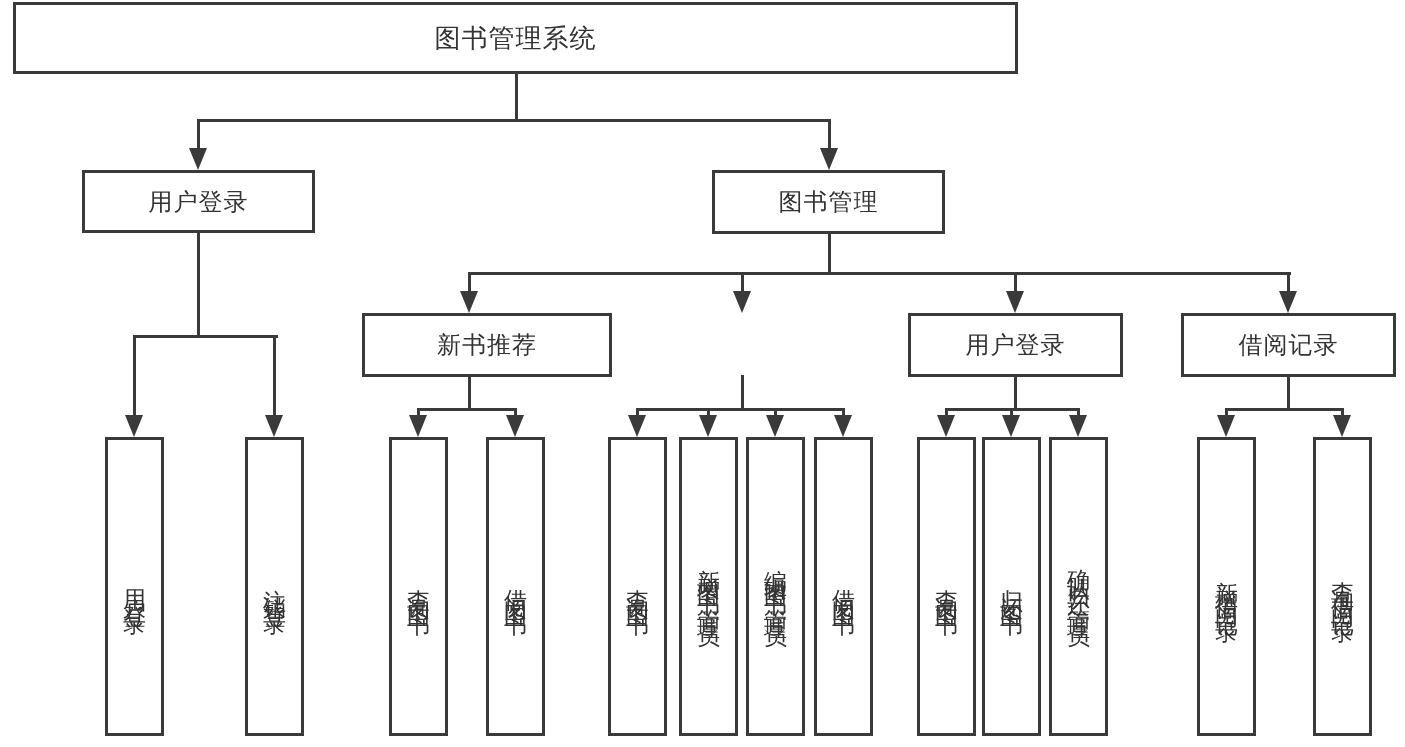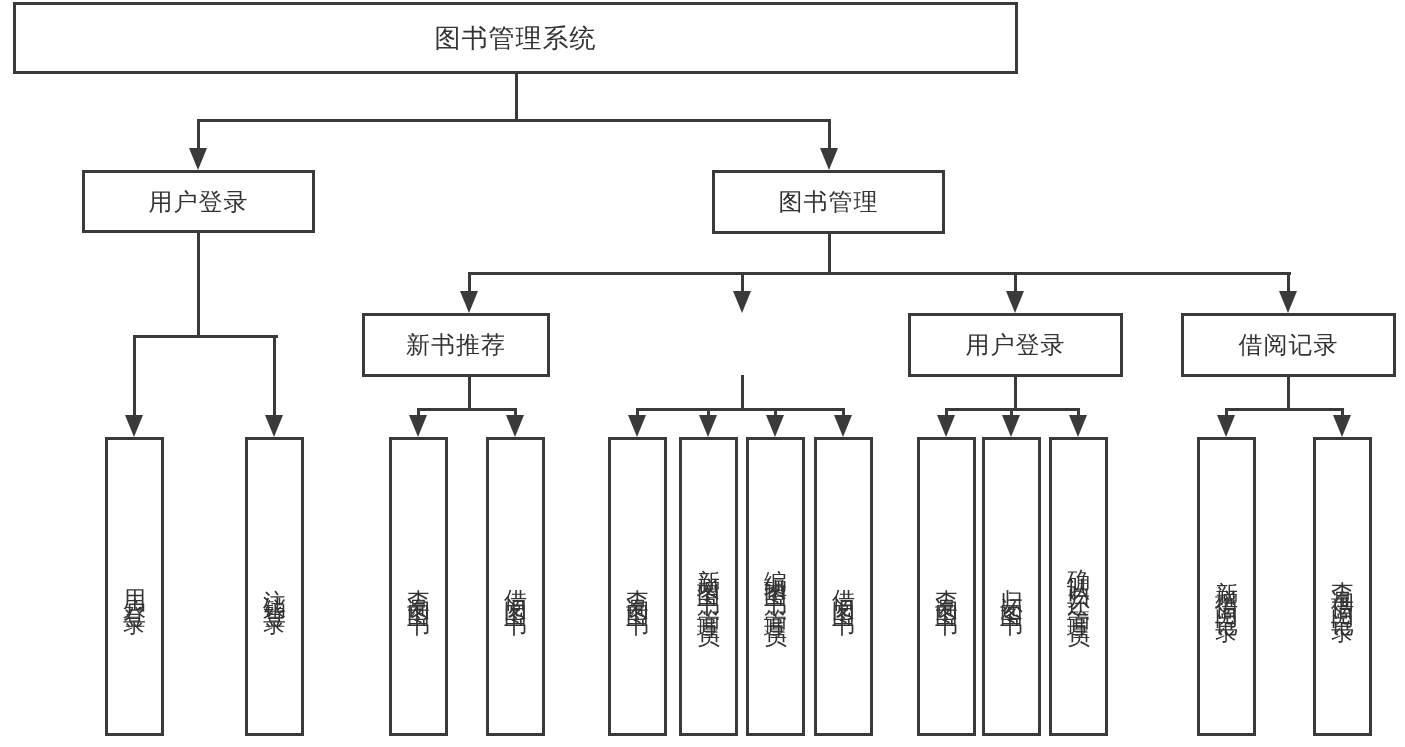--- a/index.html
+++ b/index.html
@@ -62,21 +62,21 @@
 <body>
 
 <div id="stage">
 
   <div class="box root-box" style="left:13px;top:2px;width:1005px;height:72px;">图书管理系统</div>
 
   <div class="box" style="left:82px;top:170px;width:233px;height:63px;">用户登录</div>
 
   <div class="box" style="left:712px;top:170px;width:233px;height:64px;">图书管理</div>
 
-  <div class="box" style="left:362px;top:313px;width:188px;height:64px;">新书推荐</div>
+  <div class="box" style="left:362px;top:313px;width:250px;height:64px;">新书推荐</div>
 
 
   <div class="box" style="left:908px;top:313px;width:215px;height:64px;">用户登录</div>
 
   <div class="box" style="left:1181px;top:313px;width:215px;height:64px;">借阅记录</div>
 
   <div class="vbox" style="left:105px;top:437px;width:59px;height:299px;">
     <span>用户登录</span>
   </div>
   <div class="vbox" style="left:245px;top:437px;width:59px;height:299px;">

